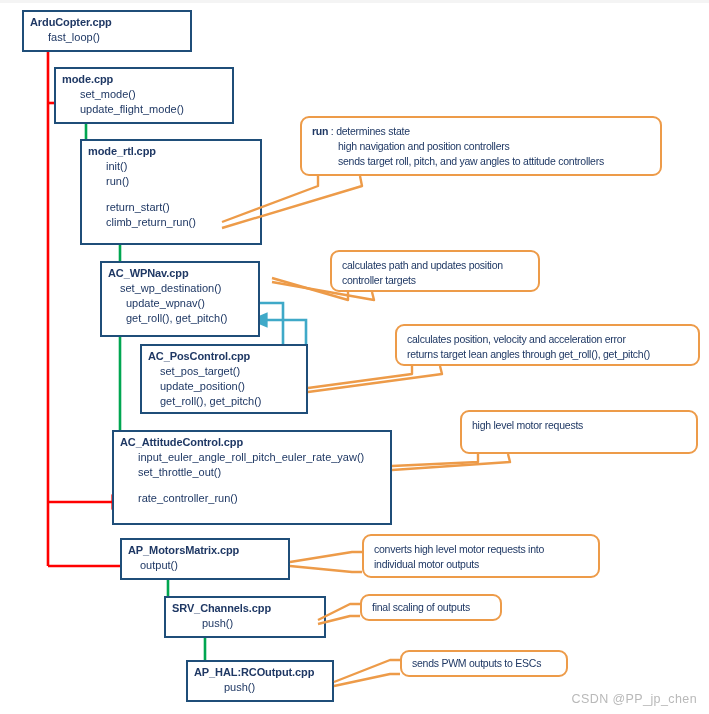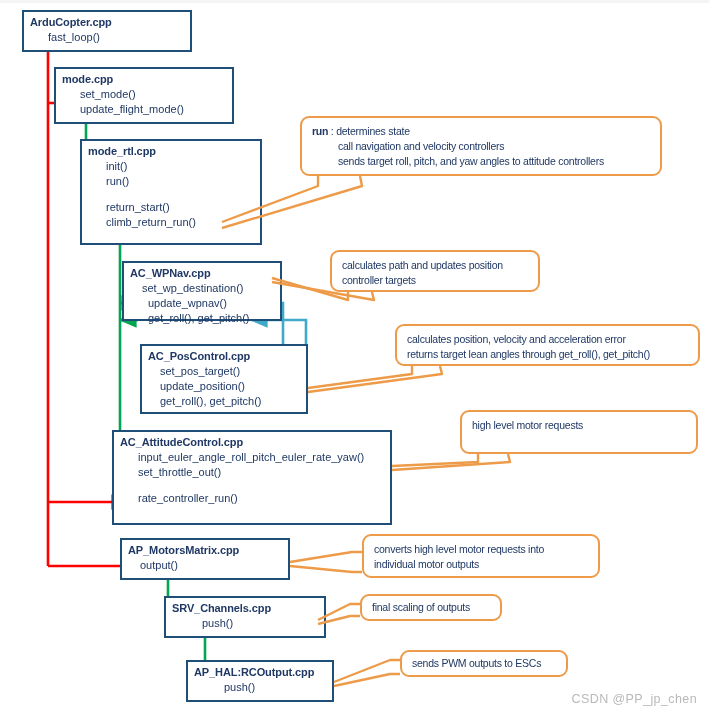--- a/index.html
+++ b/index.html
@@ -150,21 +150,21 @@
   </div>
 
   <div class="cbox" style="left:80px;top:139px;width:182px;height:106px;">
     <div class="title">mode_rtl.cpp</div>
     <div class="fn">init()</div>
     <div class="fn">run()</div>
     <div class="fn gap">return_start()</div>
     <div class="fn">climb_return_run()</div>
   </div>
 
-  <div class="cbox" style="left:122px;top:261px;width:160px;height:60px;">
+  <div class="cbox" style="left:100px;top:261px;width:160px;height:76px;">
     <div class="title">AC_WPNav.cpp</div>
     <div class="fn ind">set_wp_destination()</div>
     <div class="fn">update_wpnav()</div>
     <div class="fn">get_roll(), get_pitch()</div>
   </div>
 
   <div class="cbox" style="left:140px;top:344px;width:168px;height:70px;">
     <div class="title">AC_PosControl.cpp</div>
     <div class="fn ind">set_pos_target()</div>
     <div class="fn ind">update_position()</div>
@@ -188,21 +188,21 @@
     <div class="fn" style="padding-left:36px;">push()</div>
   </div>
 
   <div class="cbox" style="left:186px;top:660px;width:148px;height:42px;">
     <div class="title">AP_HAL:RCOutput.cpp</div>
     <div class="fn" style="padding-left:36px;">push()</div>
   </div>
 
   <div class="callout" style="left:300px;top:116px;width:362px;height:60px;">
     <div class="line"><b>run</b><span> :  determines state</span></div>
-    <div class="line ind">call navigation and velocity controllers</div>
+    <div class="line ind">high navigation and position controllers</div>
     <div class="line ind">sends target roll, pitch, and yaw angles to attitude controllers</div>
   </div>
 
   <div class="callout" style="left:330px;top:250px;width:210px;height:42px;">
     <div class="line">calculates path and updates position</div>
     <div class="line">controller targets</div>
   </div>
 
   <div class="callout" style="left:395px;top:324px;width:305px;height:42px;">
     <div class="line">calculates position, velocity and acceleration error</div>

